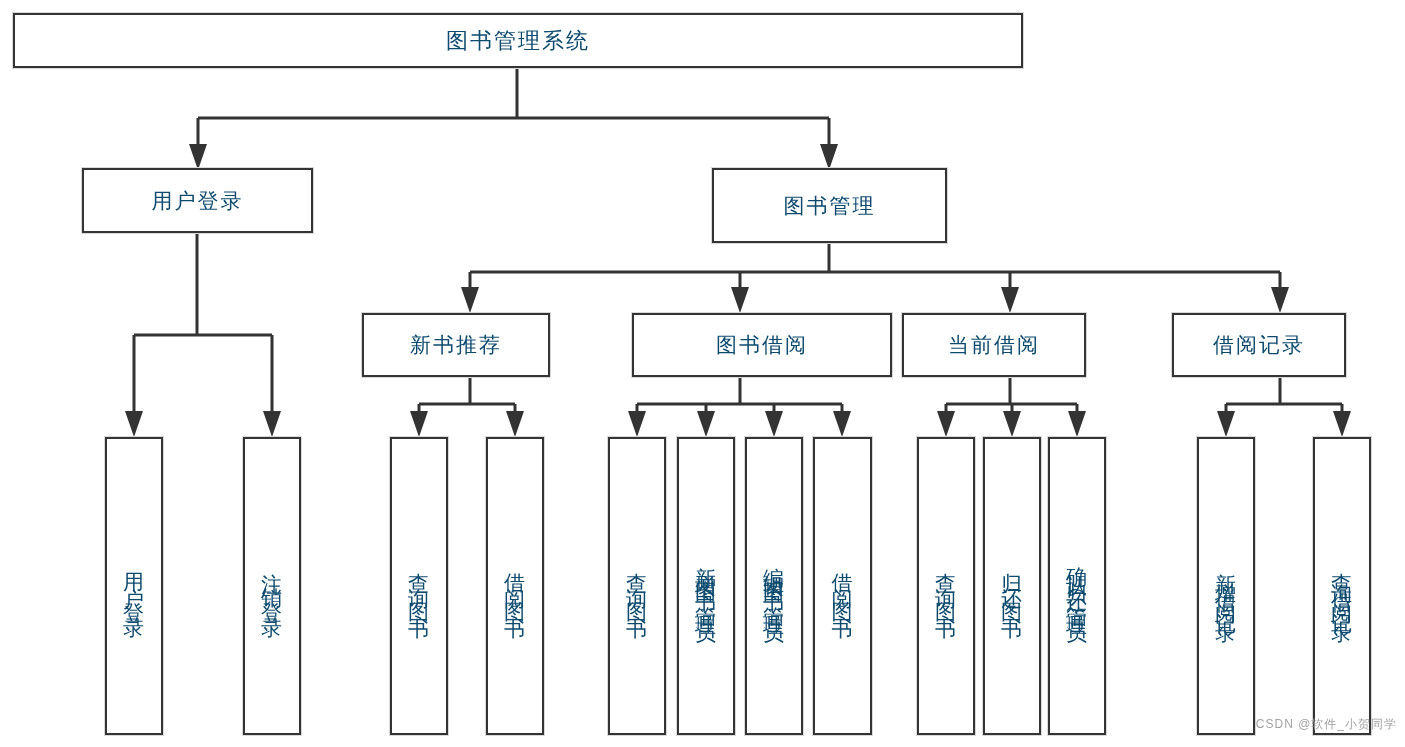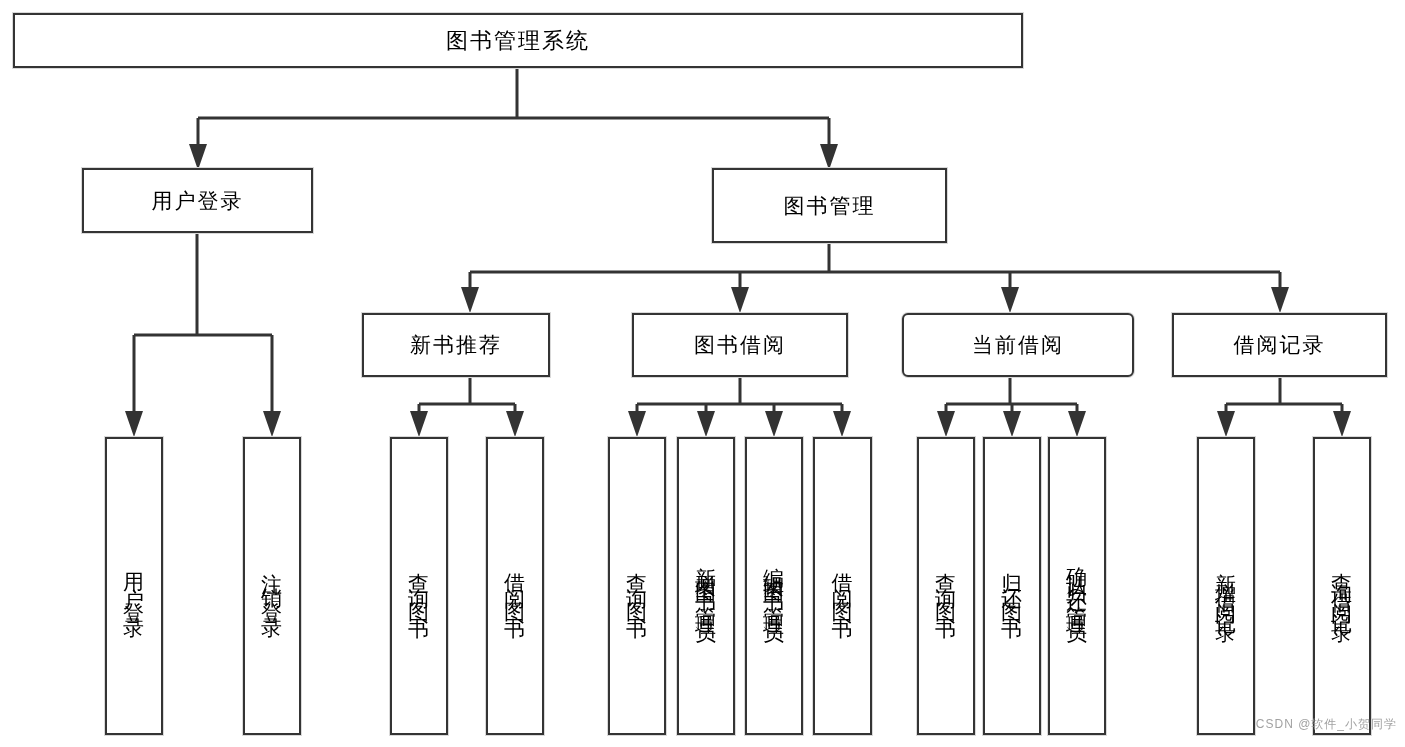--- a/index.html
+++ b/index.html
@@ -7,38 +7,38 @@
     width:1405px; height:747px; position:relative; overflow:hidden;
     background:#ffffff;
     font-family:"Liberation Sans", sans-serif;
   }
   #connectors { position:absolute; left:0; top:0; width:1405px; height:747px; }
   .node {
     position:absolute; box-sizing:border-box;
     background:#ffffff; border:2.5px solid #343434;
     box-shadow:0 0 0 1px #d9d9d9;
     display:flex; align-items:center; justify-content:center;
-    color:#000000; font-size:21px; letter-spacing:2px;
+    color:#0c4a6e; font-size:21px; letter-spacing:2px;
     white-space:nowrap;
   }
   .node.root { font-size:22px; }
   .leaf .vtext {
     writing-mode:vertical-rl; text-orientation:mixed;
     letter-spacing:15px; line-height:1;
   }
   .leaf .vtext.ls6 { letter-spacing:10px; }
   .leaf .vtext.ls9 { letter-spacing:8px; }
   
   .b-root      { left:13px;   top:13px;  width:1010px; height:55px; }
   .b-userlogin { left:82px;   top:168px; width:231px;  height:65px; }
   .b-bookmgmt  { left:712px;  top:168px; width:235px;  height:75px; }
   .b-newbook   { left:362px;  top:313px; width:188px;  height:64px; }
-  .b-borrow    { left:632px;  top:313px; width:216px;  height:64px; }
-  .b-current   { left:902px;  top:313px; width:232px;  height:64px;border-radius:6px; }
-  .b-records   { left:1172px; top:313px; width:215px;  height:64px; }
+  .b-borrow    { left:632px;  top:313px; width:260px;  height:64px; }
+  .b-current   { left:902px;  top:313px; width:184px;  height:64px; }
+  .b-records   { left:1172px; top:313px; width:174px;  height:64px; }
   .leaf { top:437px; width:58px; height:298px; }
   .l1  { left:105px; }  .l2  { left:243px; }
   .l3  { left:390px; }  .l4  { left:486px; }
   .l5  { left:608px; }  .l6  { left:677px; }
   .l7  { left:745px; }  .l8  { left:813px; width:59px; }
   .l9  { left:917px; }  .l10 { left:983px; }
   .l11 { left:1048px; } .l12 { left:1197px; }
   .l13 { left:1313px; }
   .watermark {
     position:absolute; right:8px; top:716px;

